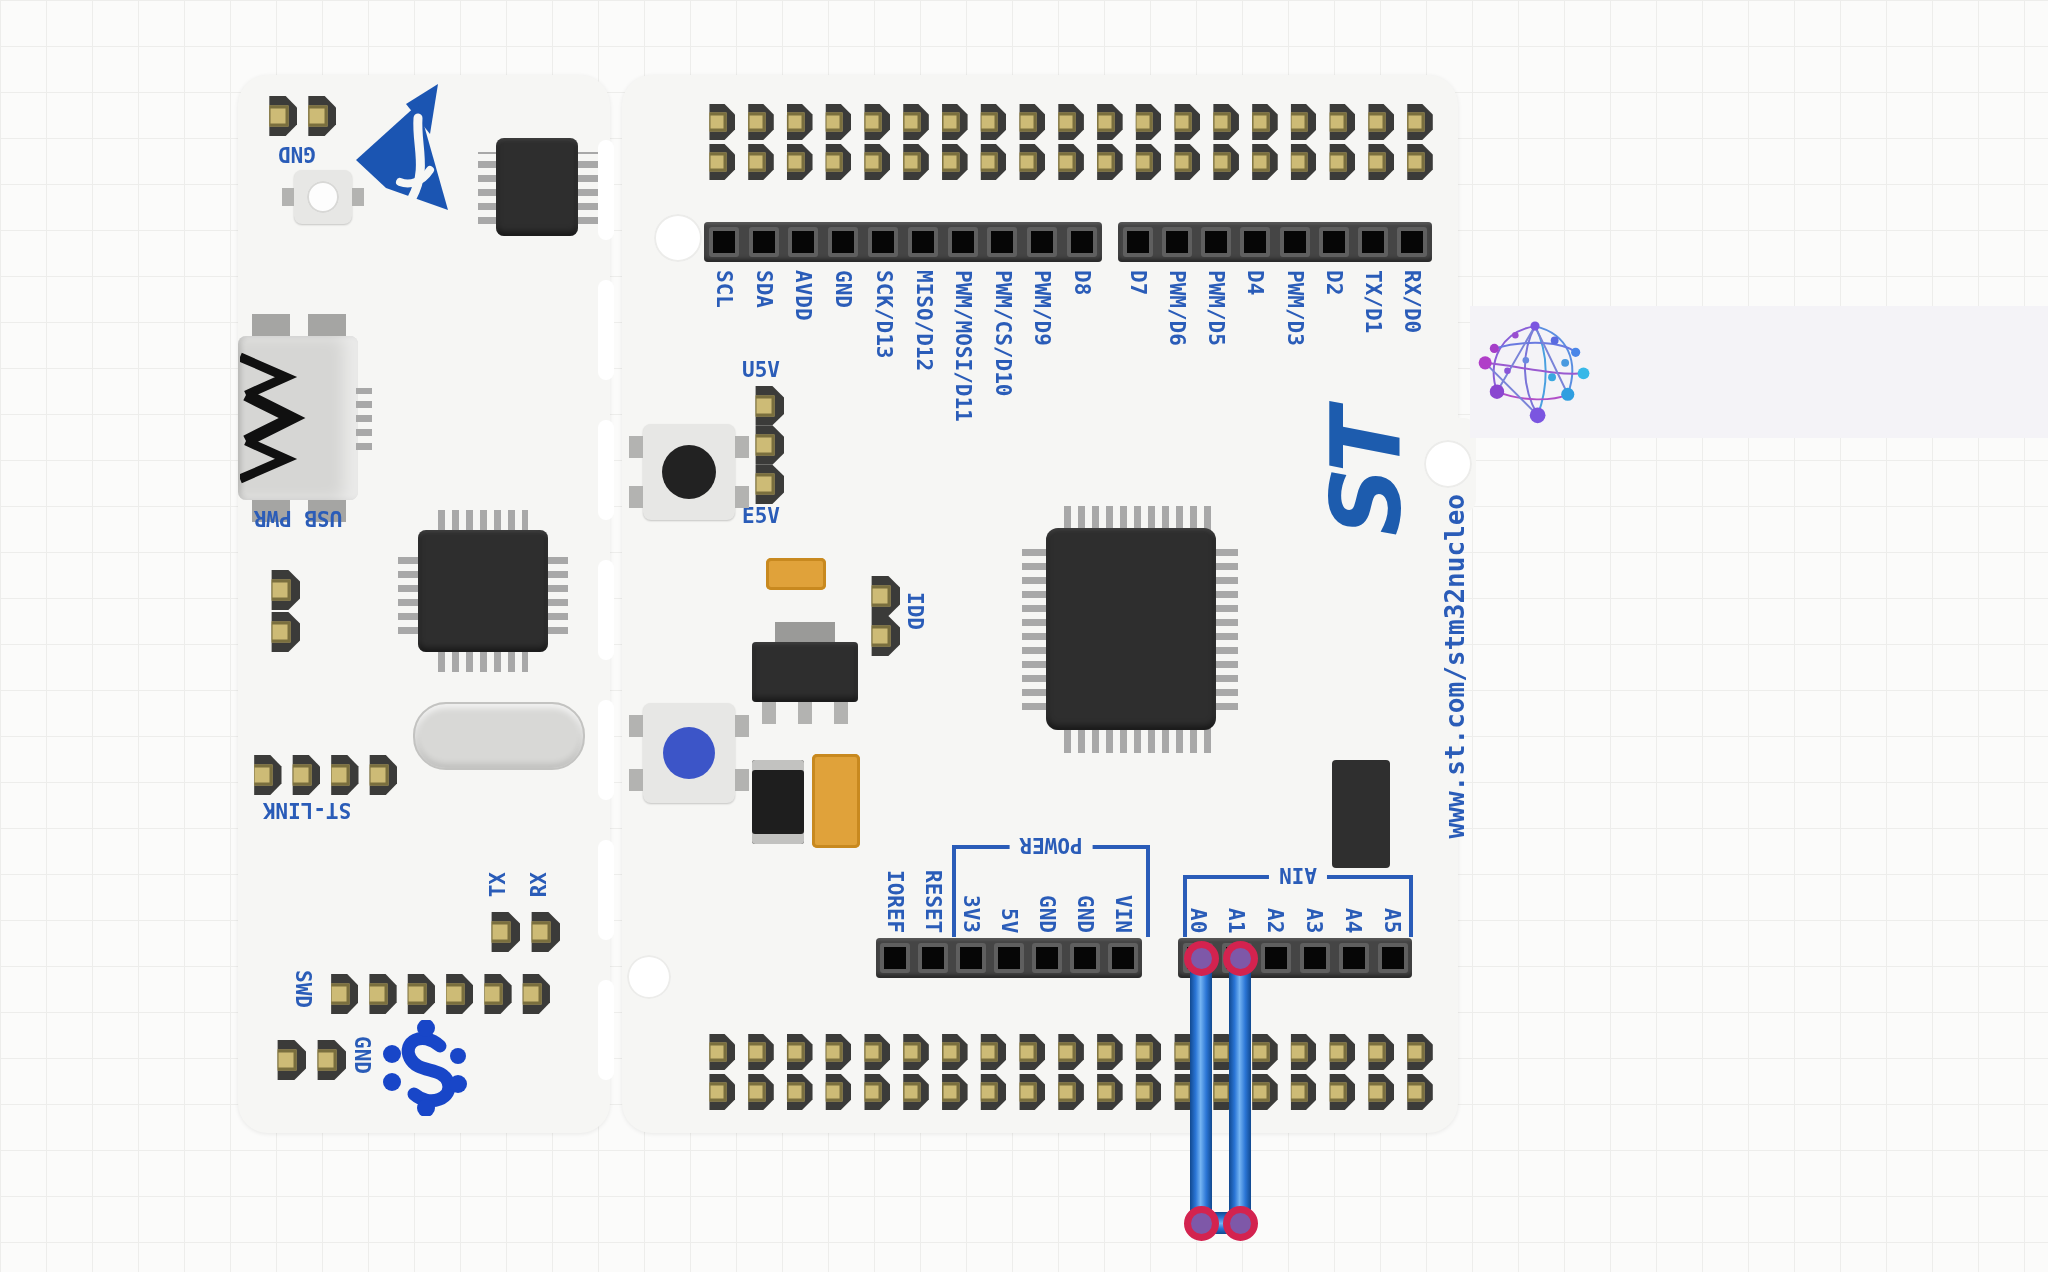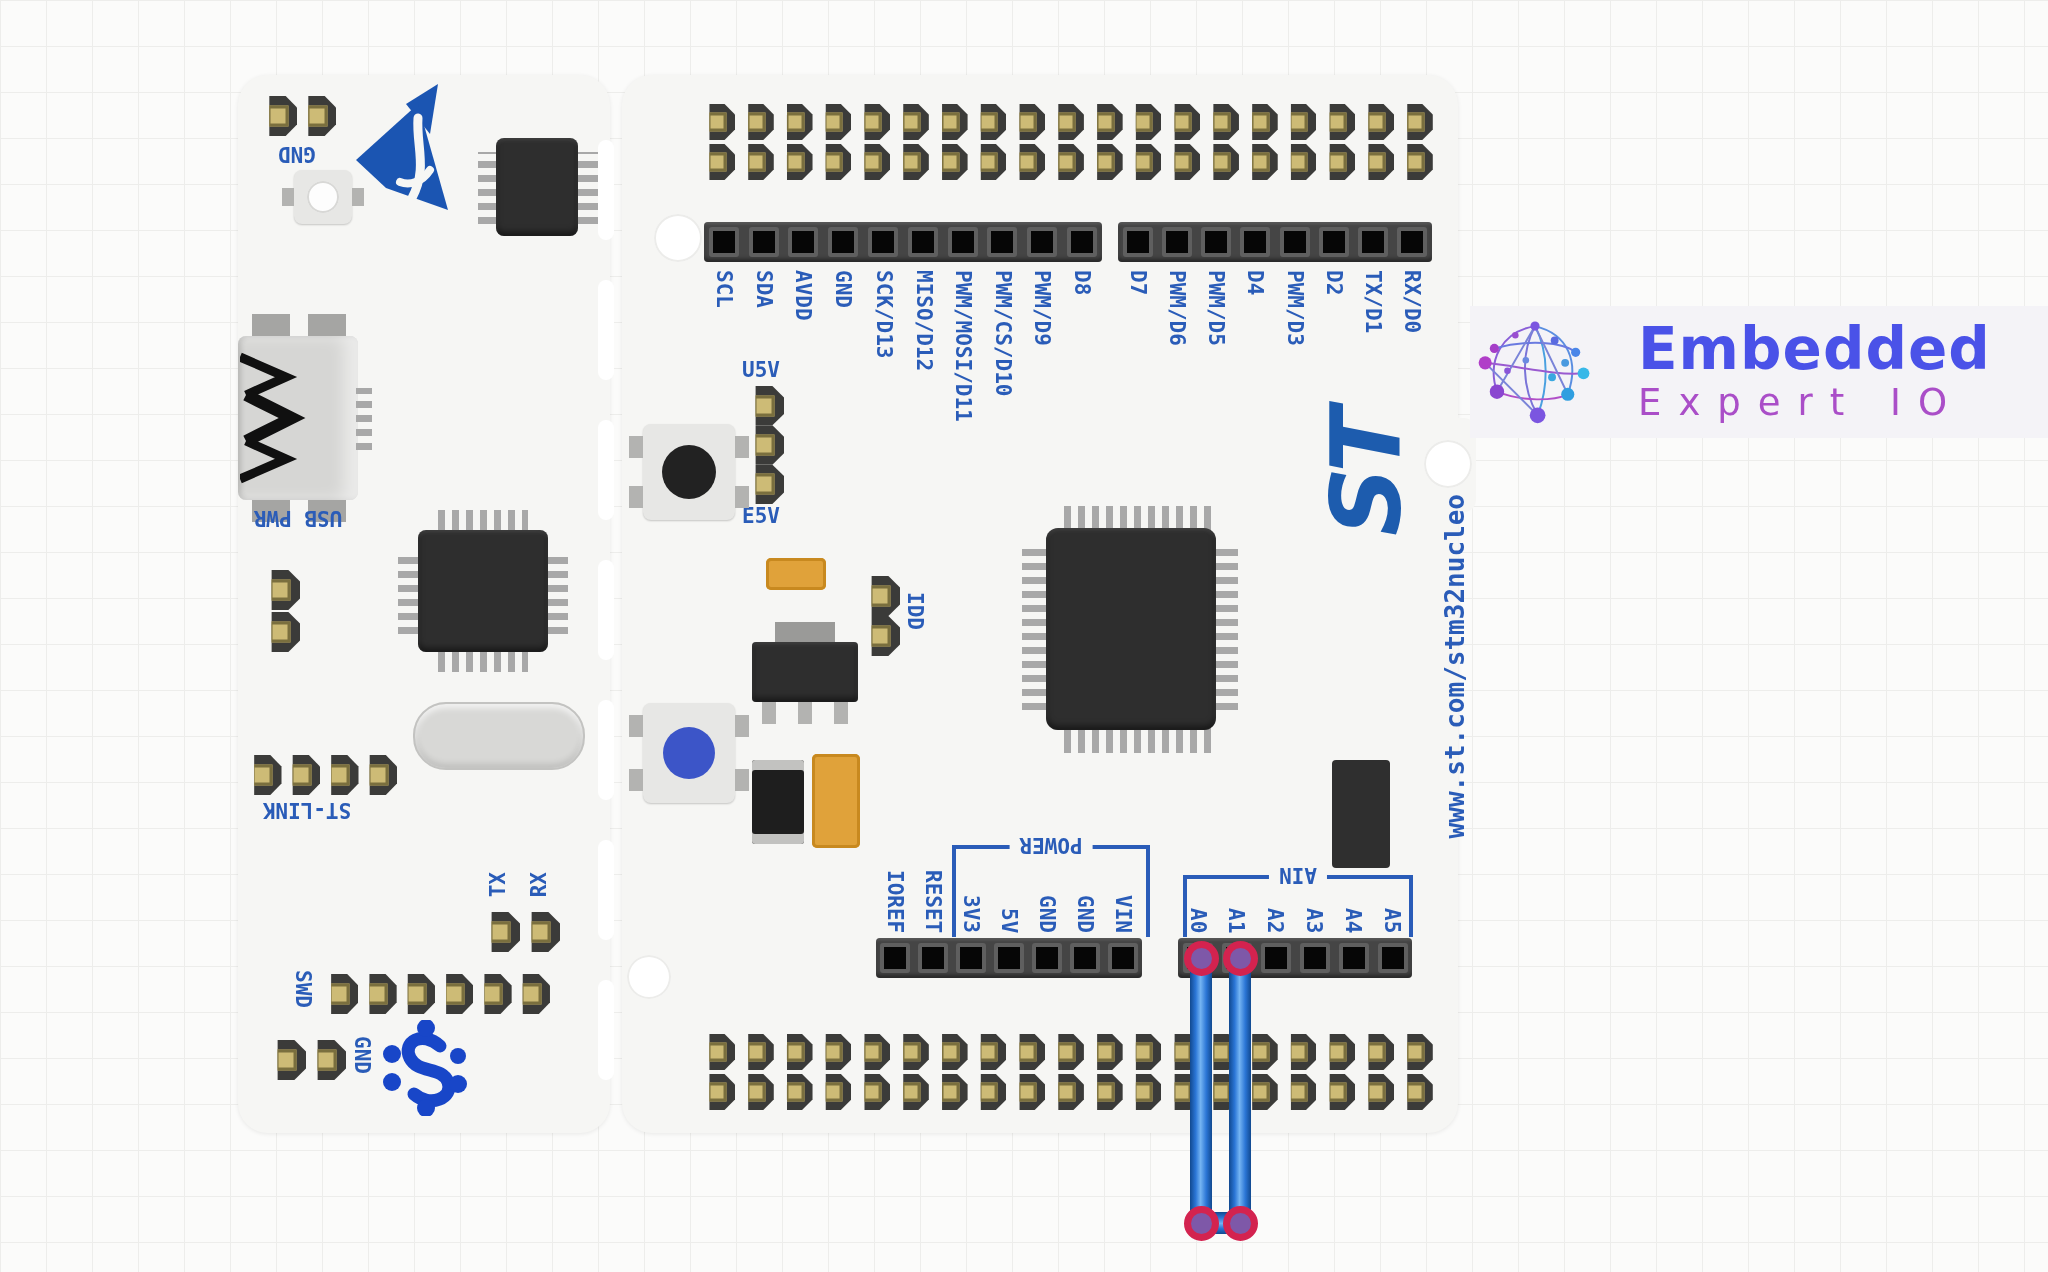--- a/index.html
+++ b/index.html
@@ -626,19 +626,15 @@
         <circle cx="140" cy="114" r="10" fill="#2f9ee0"></circle>
           <circle cx="164" cy="82" r="9" fill="#38b8e8"></circle>
         <circle cx="120" cy="32" r="6" fill="#5a6ae0"></circle>
           <circle cx="60" cy="24" r="5" fill="#9a4ed0"></circle>
         <circle cx="76" cy="62" r="5" fill="#6a8ae0"></circle>
           <circle cx="116" cy="88" r="6" fill="#3aa8e0"></circle>
         <circle cx="48" cy="78" r="5" fill="#8a55d8"></circle>
           <circle cx="136" cy="66" r="6" fill="#4a9ae0"></circle>
       </g>
     </svg>
-    <div class="eetext">
-      <div class="eetitle">Embedded</div>
-      <div class="eesub">Expert IO</div>
-    </div>
   </div>
 
 </div>
 
 </body></html>

